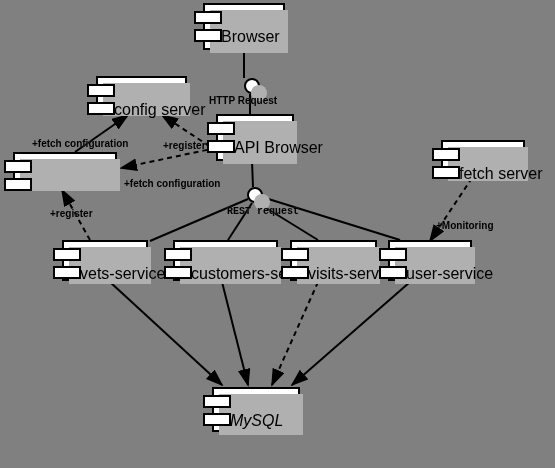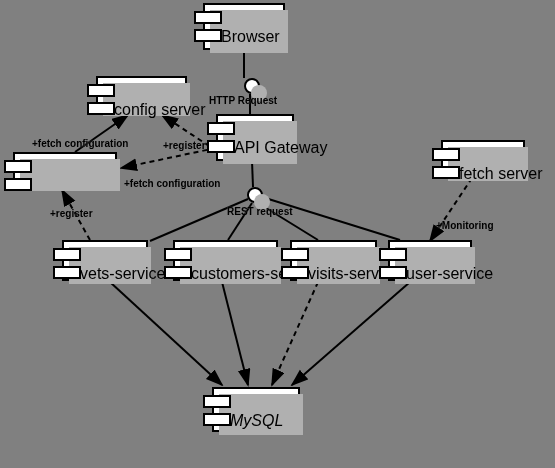--- a/index.html
+++ b/index.html
@@ -131,21 +131,21 @@
       <div class="component" style="left: 96px; top: 76px; width: 91px; height: 37px;">
         <div class="shadow"></div>
         <div class="tab t1"></div>
         <div class="tab t2"></div>
         <div class="cname">config server</div>
       </div>
       <div class="component" style="left: 216px; top: 114px; width: 78px; height: 47px;">
         <div class="shadow"></div>
         <div class="tab t1"></div>
         <div class="tab t2"></div>
-        <div class="cname">API Gateway</div>
+        <div class="cname">API Browser</div>
       </div>
       <div class="component" style="left: 13px; top: 152px; width: 104px; height: 36px;">
         <div class="shadow"></div>
         <div class="tab t1"></div>
         <div class="tab t2"></div>
       </div>
       <div class="component" style="left: 441px; top: 140px; width: 84px; height: 38px;">
         <div class="shadow"></div>
         <div class="tab t1"></div>
         <div class="tab t2"></div>
@@ -189,17 +189,17 @@
       <div class="port" style="left: 247px; top: 187px;">
         <div class="pshadow"></div>
       </div>
     </div>
   <div id="labels-layer">
       <div class="edge-label" style="left: 209px; top: 95px;">HTTP Request</div>
       <div class="edge-label" style="left: 32px; top: 138px;">+fetch configuration</div>
       <div class="edge-label" style="left: 163px; top: 140px;">+register</div>
       <div class="edge-label" style="left: 124px; top: 178px;">+fetch configuration</div>
       <div class="edge-label" style="left: 50px; top: 208px;">+register</div>
-      <div class="edge-label" style="left: 227px; top: 206px;">REST request</div>
+      <div class="edge-label" style="left: 227px; top: 206px; font-family: Liberation Mono, monospace;">REST request</div>
       <div class="edge-label" style="left: 436px; top: 220px;">+Monitoring</div>
     </div>
 
 </div>
 
 </body></html>

